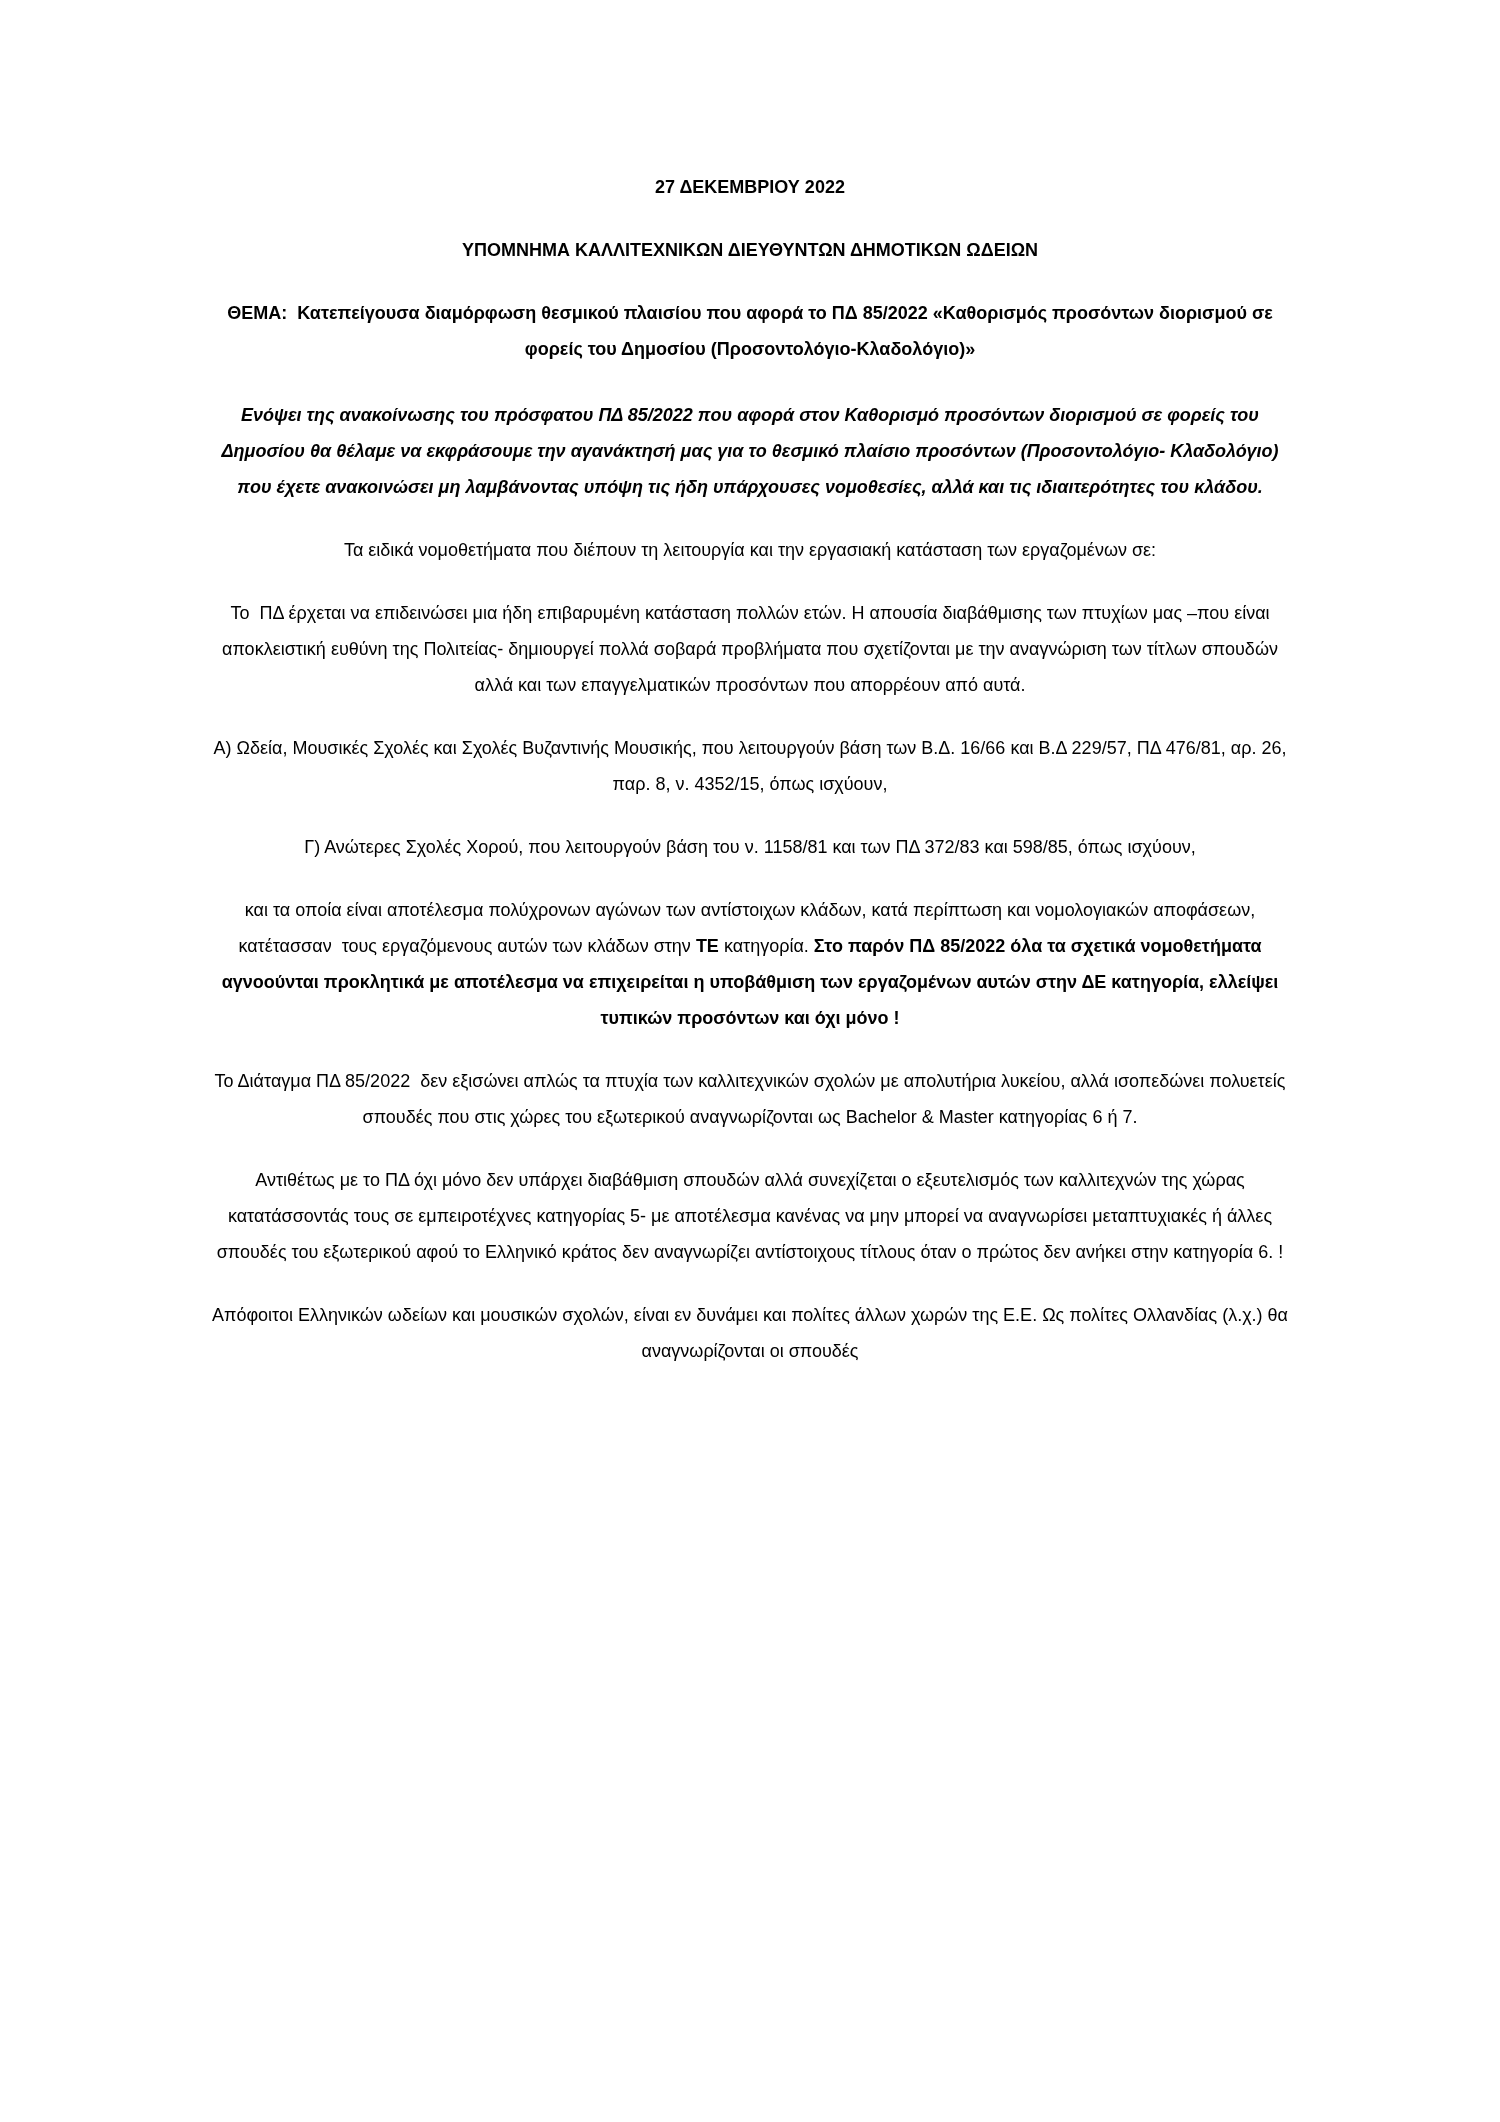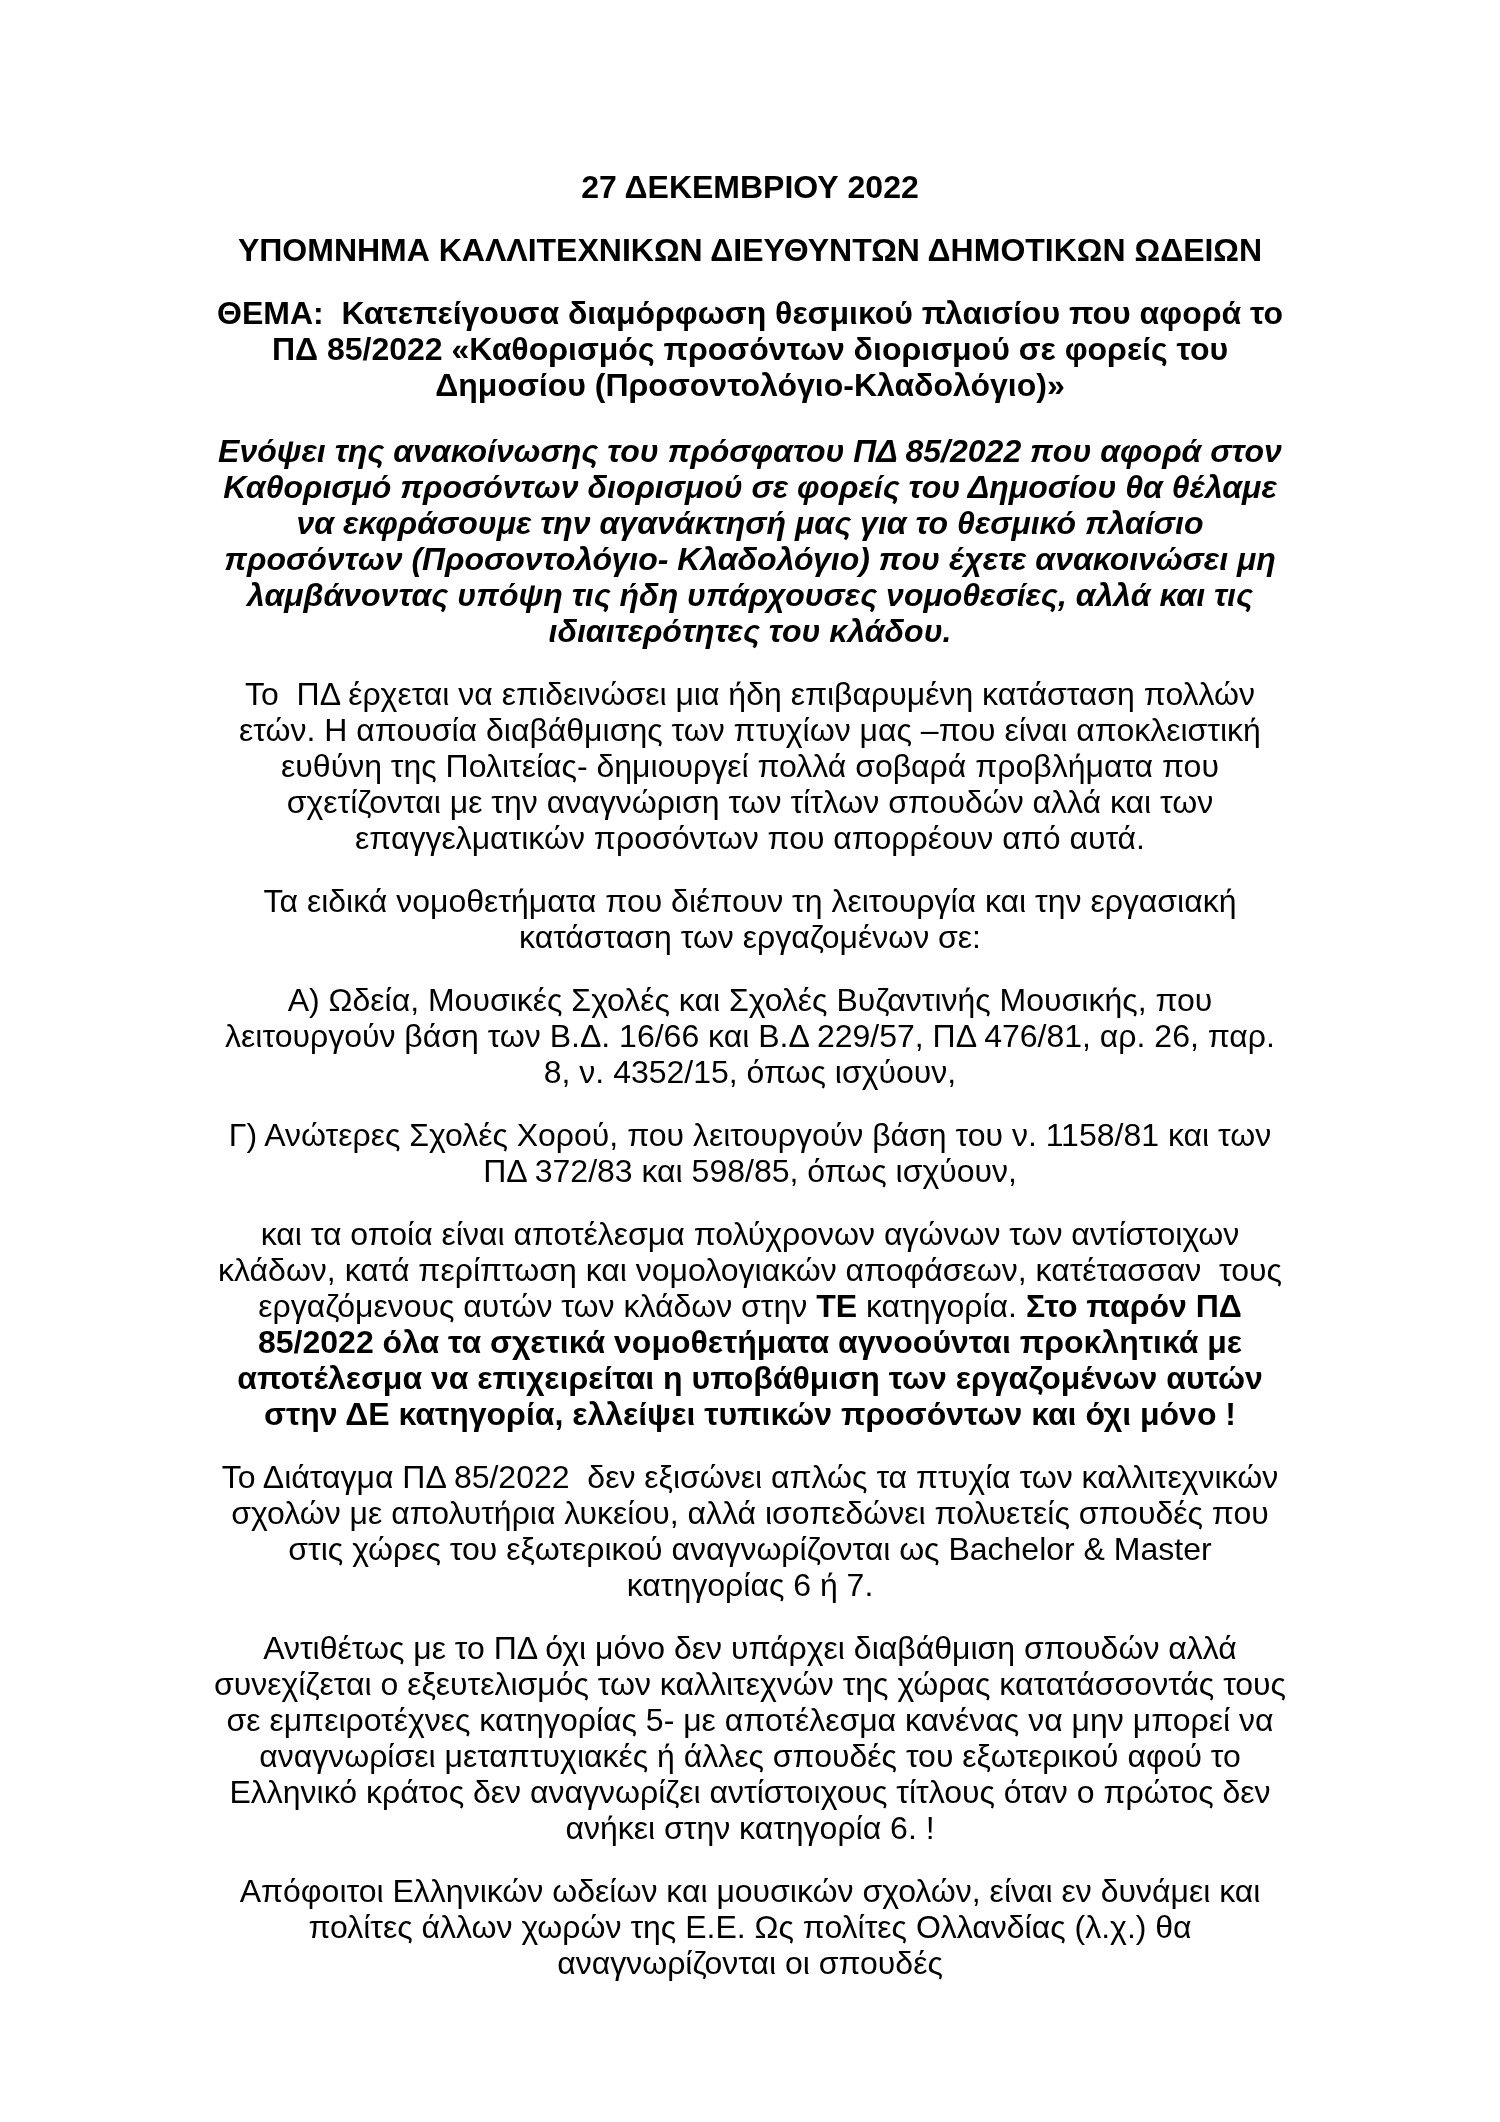--- a/index.html
+++ b/index.html
@@ -8,21 +8,21 @@
     background: #ffffff;
   }
   .page {
     position: relative;
     width: 1500px;
     height: 2122px;
     box-sizing: border-box;
     background: #ffffff;
     color: #000000;
     font-family: "Liberation Sans", sans-serif;
-    font-size: 32px;
+    font-size: 18px;
     line-height: 36px;
     padding: 169px 210px 0 210px;
     overflow: hidden;
   }
   .page p {
     margin: 0 0 27px 0;
     white-space: pre-wrap;
     text-align: center;
   }
   .center { text-align: center !important; }
@@ -37,23 +37,23 @@
 <div class="page">
 
   <p class="center bold">27 ΔΕΚΕΜΒΡΙΟΥ 2022</p>
 
   <p class="center bold">ΥΠΟΜΝΗΜΑ ΚΑΛΛΙΤΕΧΝΙΚΩΝ ΔΙΕΥΘΥΝΤΩΝ ΔΗΜΟΤΙΚΩΝ ΩΔΕΙΩΝ</p>
 
   <p class="center bold"><span class="underline">ΘΕΜΑ</span><span>:  </span><span>Κατεπείγουσα διαμόρφωση θεσμικού πλαισίου που αφορά το ΠΔ 85/2022 «Καθορισμός προσόντων διορισμού σε φορείς του Δημοσίου (Προσοντολόγιο-Κλαδολόγιο)»</span></p>
 
   <p class="bold italic intro">Ενόψει της ανακοίνωσης του πρόσφατου ΠΔ 85/2022 που αφορά στον Καθορισμό προσόντων διορισμού σε φορείς του Δημοσίου θα θέλαμε να εκφράσουμε την αγανάκτησή μας για το θεσμικό πλαίσιο προσόντων (Προσοντολόγιο- Κλαδολόγιο) που έχετε ανακοινώσει μη λαμβάνοντας υπόψη τις ήδη υπάρχουσες νομοθεσίες, αλλά και τις ιδιαιτερότητες του κλάδου.</p>
 
+  <p>Τα ειδικά νομοθετήματα που διέπουν τη λειτουργία και την εργασιακή κατάσταση των εργαζομένων σε:</p>
+
   <p>Το  ΠΔ έρχεται να επιδεινώσει μια ήδη επιβαρυμένη κατάσταση πολλών ετών. Η απουσία διαβάθμισης των πτυχίων μας –που είναι αποκλειστική ευθύνη της Πολιτείας- δημιουργεί πολλά σοβαρά προβλήματα που σχετίζονται με την αναγνώριση των τίτλων σπουδών αλλά και των επαγγελματικών προσόντων που απορρέουν από αυτά.</p>
-
-  <p>Τα ειδικά νομοθετήματα που διέπουν τη λειτουργία και την εργασιακή κατάσταση των εργαζομένων σε:</p>
 
   <p>Α) Ωδεία, Μουσικές Σχολές και Σχολές Βυζαντινής Μουσικής, που λειτουργούν βάση των Β.Δ. 16/66 και Β.Δ 229/57, ΠΔ 476/81, αρ. 26, παρ. 8, ν. 4352/15, όπως ισχύουν,</p>
 
 
   <p>Γ) Ανώτερες Σχολές Χορού, που λειτουργούν βάση του ν. 1158/81 και των ΠΔ 372/83 και 598/85, όπως ισχύουν,</p>
 
   <p><span>και τα οποία είναι αποτέλεσμα πολύχρονων αγώνων των αντίστοιχων κλάδων, κατά περίπτωση και νομολογιακών αποφάσεων, κατέτασσαν  τους εργαζόμενους αυτών των κλάδων στην </span><span class="bold">ΤΕ</span><span> κατηγορία. </span><span class="bold">Στο παρόν ΠΔ 85/2022 όλα τα σχετικά νομοθετήματα αγνοούνται προκλητικά με αποτέλεσμα να επιχειρείται η υποβάθμιση των εργαζομένων αυτών στην ΔΕ κατηγορία, ελλείψει τυπικών προσόντων και όχι μόνο !</span></p>
 
   <p class="underline">Το Διάταγμα ΠΔ 85/2022  δεν εξισώνει απλώς τα πτυχία των καλλιτεχνικών σχολών με απολυτήρια λυκείου, αλλά ισοπεδώνει πολυετείς σπουδές που στις χώρες του εξωτερικού αναγνωρίζονται ως Bachelor &amp; Master κατηγορίας 6 ή 7.</p>
 

